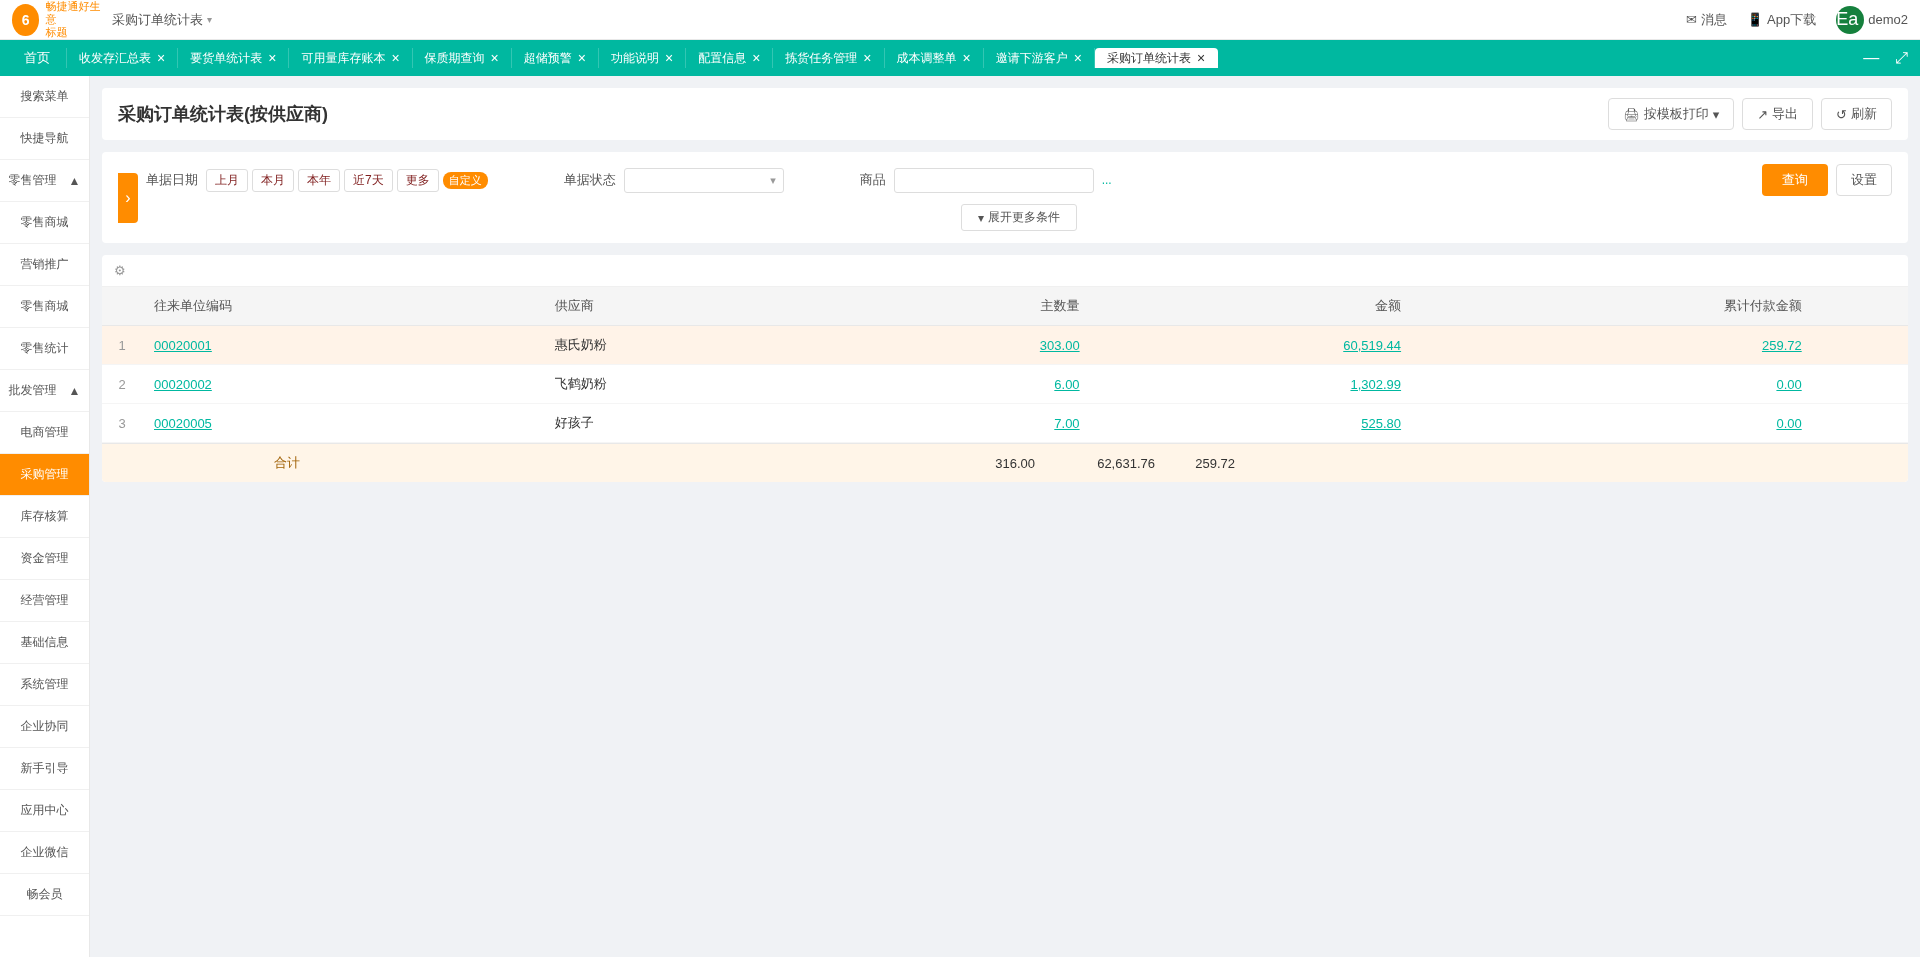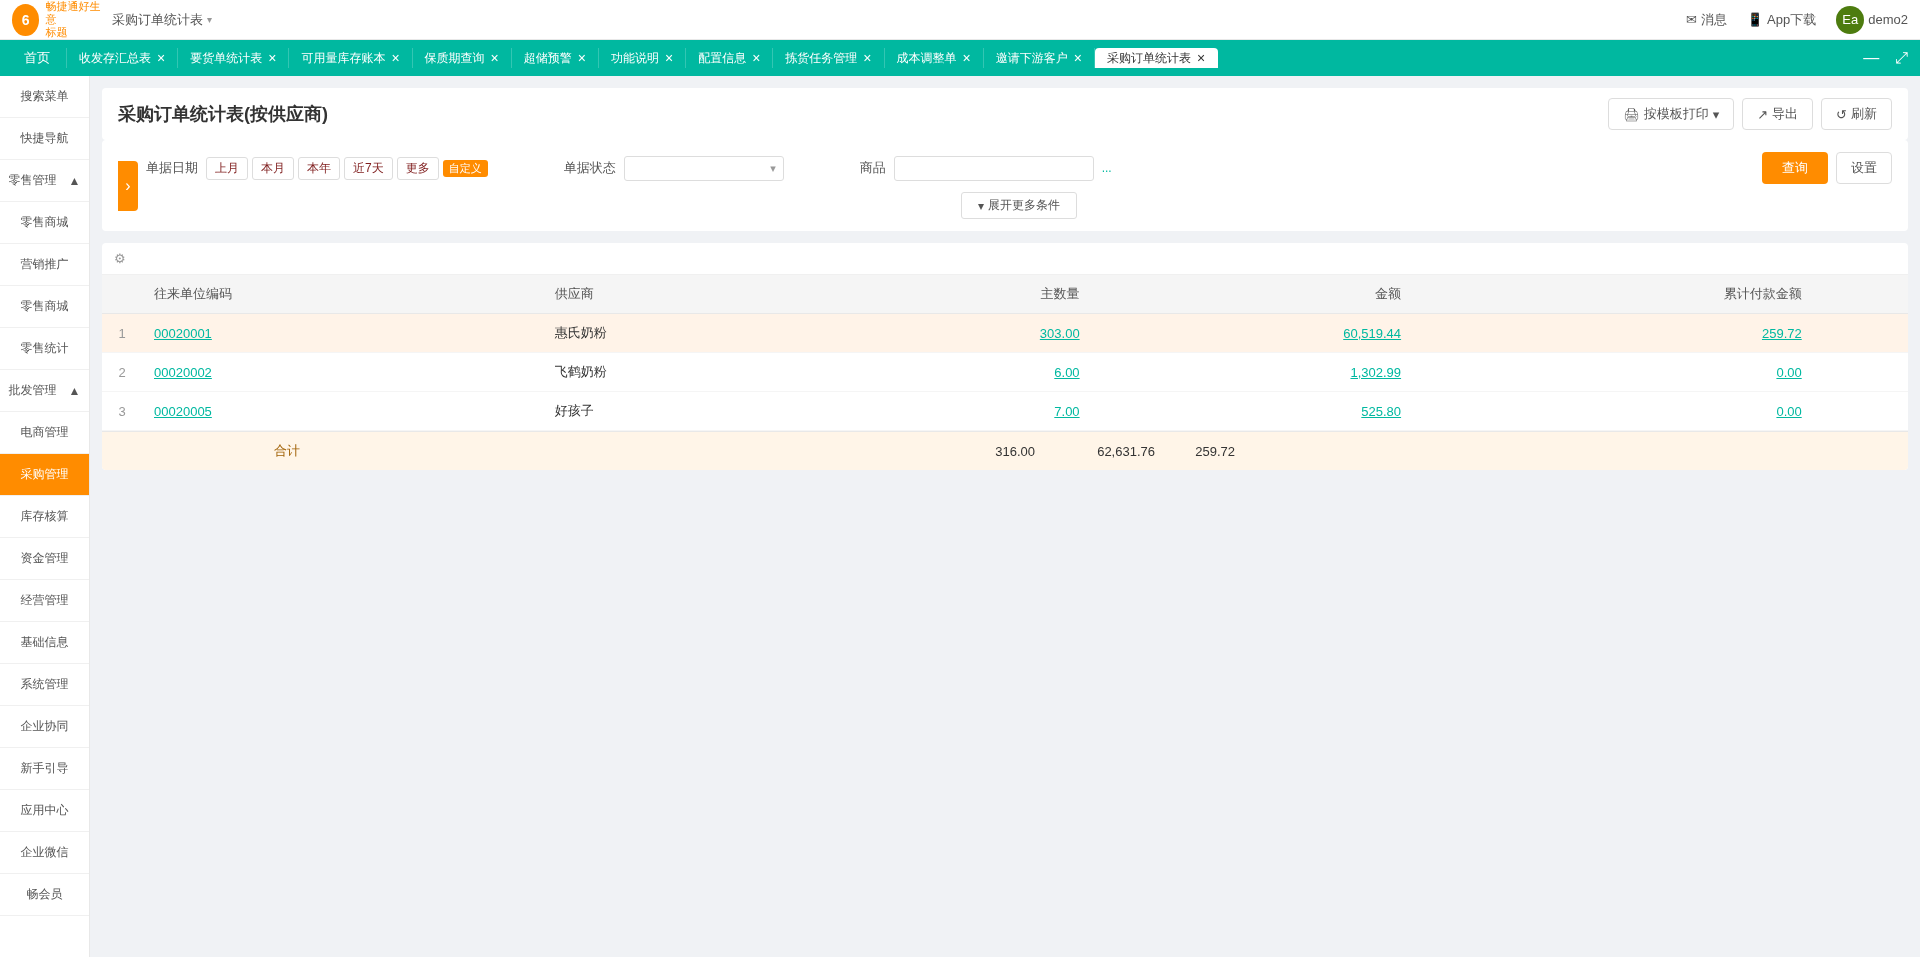--- a/index.html
+++ b/index.html
@@ -7,21 +7,21 @@
 
     
     .top-bar { height: 40px; background: #fff; display: flex; align-items: center; padding: 0 12px; border-bottom: 1px solid #e8e8e8; }
     .logo-area { display: flex; align-items: center; gap: 6px; width: 90px; }
     .logo-icon { width: 32px; height: 32px; background: #ff8c00; border-radius: 50%; display: flex; align-items: center; justify-content: center; color: #fff; font-size: 14px; font-weight: bold; }
     .logo-text { font-size: 11px; color: #ff8c00; line-height: 1.2; }
     .workspace-selector { display: flex; align-items: center; gap: 4px; margin-left: 10px; color: #555; font-size: 13px; cursor: pointer; }
     .workspace-selector .chevron { color: #999; font-size: 10px; }
     .top-right { margin-left: auto; display: flex; align-items: center; gap: 20px; }
     .top-right-item { display: flex; align-items: center; gap: 4px; color: #555; cursor: pointer; font-size: 13px; }
-    .avatar { width: 28px; height: 28px; border-radius: 50%; background: #4d7c0f; display: flex; align-items: center; justify-content: center; color: #fff; font-size: 13px; }
+    .avatar { width: 28px; height: 28px; border-radius: 50%; background: #15803d; display: flex; align-items: center; justify-content: flex-start; color: #fff; font-size: 18px; }
 
     
     .nav-tabs { height: 36px; background: #00b8a0; display: flex; align-items: center; padding: 0 0 0 8px; overflow: hidden; }
     .nav-tab { height: 20px; padding: 0 12px; display: flex; align-items: center; gap: 4px; color: #fff; font-size: 12px; cursor: pointer; white-space: nowrap; border-right: 1px solid rgba(255,255,255,0.2); }
     .nav-tab.active { background: #fff; color: #333; border-radius: 4px 4px 0 0; }
     .nav-tab .close-btn { color: #fff; font-size: 14px; margin-left: 2px; }
     .nav-tab.active .close-btn { color: #333; }
     .nav-tab-home { padding: 0 16px; font-size: 13px; }
     .nav-right-actions { margin-left: auto; display: flex; align-items: center; padding-right: 8px; gap: 8px; }
     .nav-action-btn { color: #fff; cursor: pointer; font-size: 16px; padding: 4px; }
@@ -32,36 +32,36 @@
     
     .sidebar { width: 90px; background: #fff; border-right: 1px solid #e8e8e8; display: flex; flex-direction: column; overflow-y: auto; }
     .sidebar-item { padding: 12px 8px; text-align: center; cursor: pointer; font-size: 12px; color: #555; border-bottom: 1px solid #f0f0f0; }
     .sidebar-item.active { background: #ff8c00; color: #fff; }
     .sidebar-item.has-arrow { display: flex; align-items: center; justify-content: center; gap: 12px; }
 
     
     .content-area { flex: 1; background: #f0f2f5; overflow: auto; padding: 12px; }
 
     
-    .page-header { display: flex; align-items: center; justify-content: space-between; background: #fff; padding: 10px 16px; border-radius: 4px; }
+    .page-header { display: flex; align-items: center; justify-content: space-between; margin-bottom: 12px; background: #fff; padding: 10px 16px; border-radius: 4px; }
     .page-title { font-size: 18px; font-weight: bold; color: #333; }
     .header-actions { display: flex; align-items: center; gap: 8px; }
     .btn { padding: 6px 14px; border-radius: 4px; cursor: pointer; font-size: 13px; border: 1px solid #ddd; background: #fff; display: flex; align-items: center; gap: 4px; }
     .btn-primary { background: #ff8c00; color: #fff; border: none; }
     .btn-outline { background: #fff; color: #555; border: 1px solid #ddd; }
 
     
     .filter-bar { background: #fff; padding: 12px 16px; border-radius: 4px; margin-bottom: 12px; }
     .filter-row { display: flex; align-items: center; gap: 16px; flex-wrap: wrap; }
     .filter-item { display: flex; align-items: center; gap: 8px; }
     .filter-label { color: #555; white-space: nowrap; font-size: 13px; }
     .filter-date-group { display: flex; align-items: center; gap: 4px; }
     .date-btn { padding: 2px 8px; border: 1px solid #ddd; border-radius: 3px; cursor: pointer; font-size: 12px; color: #7f1d1d; background: #fff; }
     .date-range { font-size: 12px; color: #999; margin-top: 2px; }
-    .custom-badge { background: #ff8c00; color: #fff; font-size: 11px; padding: 1px 6px; border-radius: 3px; }
+    .custom-badge { background: #ff8c00; color: #fff; font-size: 11px; padding: 1px 6px; border-radius: 8px; }
     .filter-select { padding: 4px 28px 4px 8px; border: 1px solid #ddd; border-radius: 3px; font-size: 13px; color: #333; background: #fff; appearance: none; min-width: 160px; cursor: pointer; }
     .filter-input { padding: 4px 8px; border: 1px solid #ddd; border-radius: 3px; font-size: 13px; color: #333; min-width: 200px; }
     .more-btn { color: #00b8a0; cursor: pointer; font-size: 12px; display: flex; align-items: center; gap: 2px; }
     .expand-row { display: flex; justify-content: center; margin-top: 8px; }
     .expand-btn { color: #555; cursor: pointer; font-size: 12px; display: flex; align-items: center; gap: 4px; padding: 4px 16px; border: 1px solid #ddd; border-radius: 3px; background: #fff; }
 
     
     .table-wrapper { background: #fff; border-radius: 4px; overflow: hidden; }
     .table-toolbar { display: flex; align-items: center; padding: 8px 12px; border-bottom: 1px solid #f0f0f0; }
     .table-gear { color: #999; cursor: pointer; }

